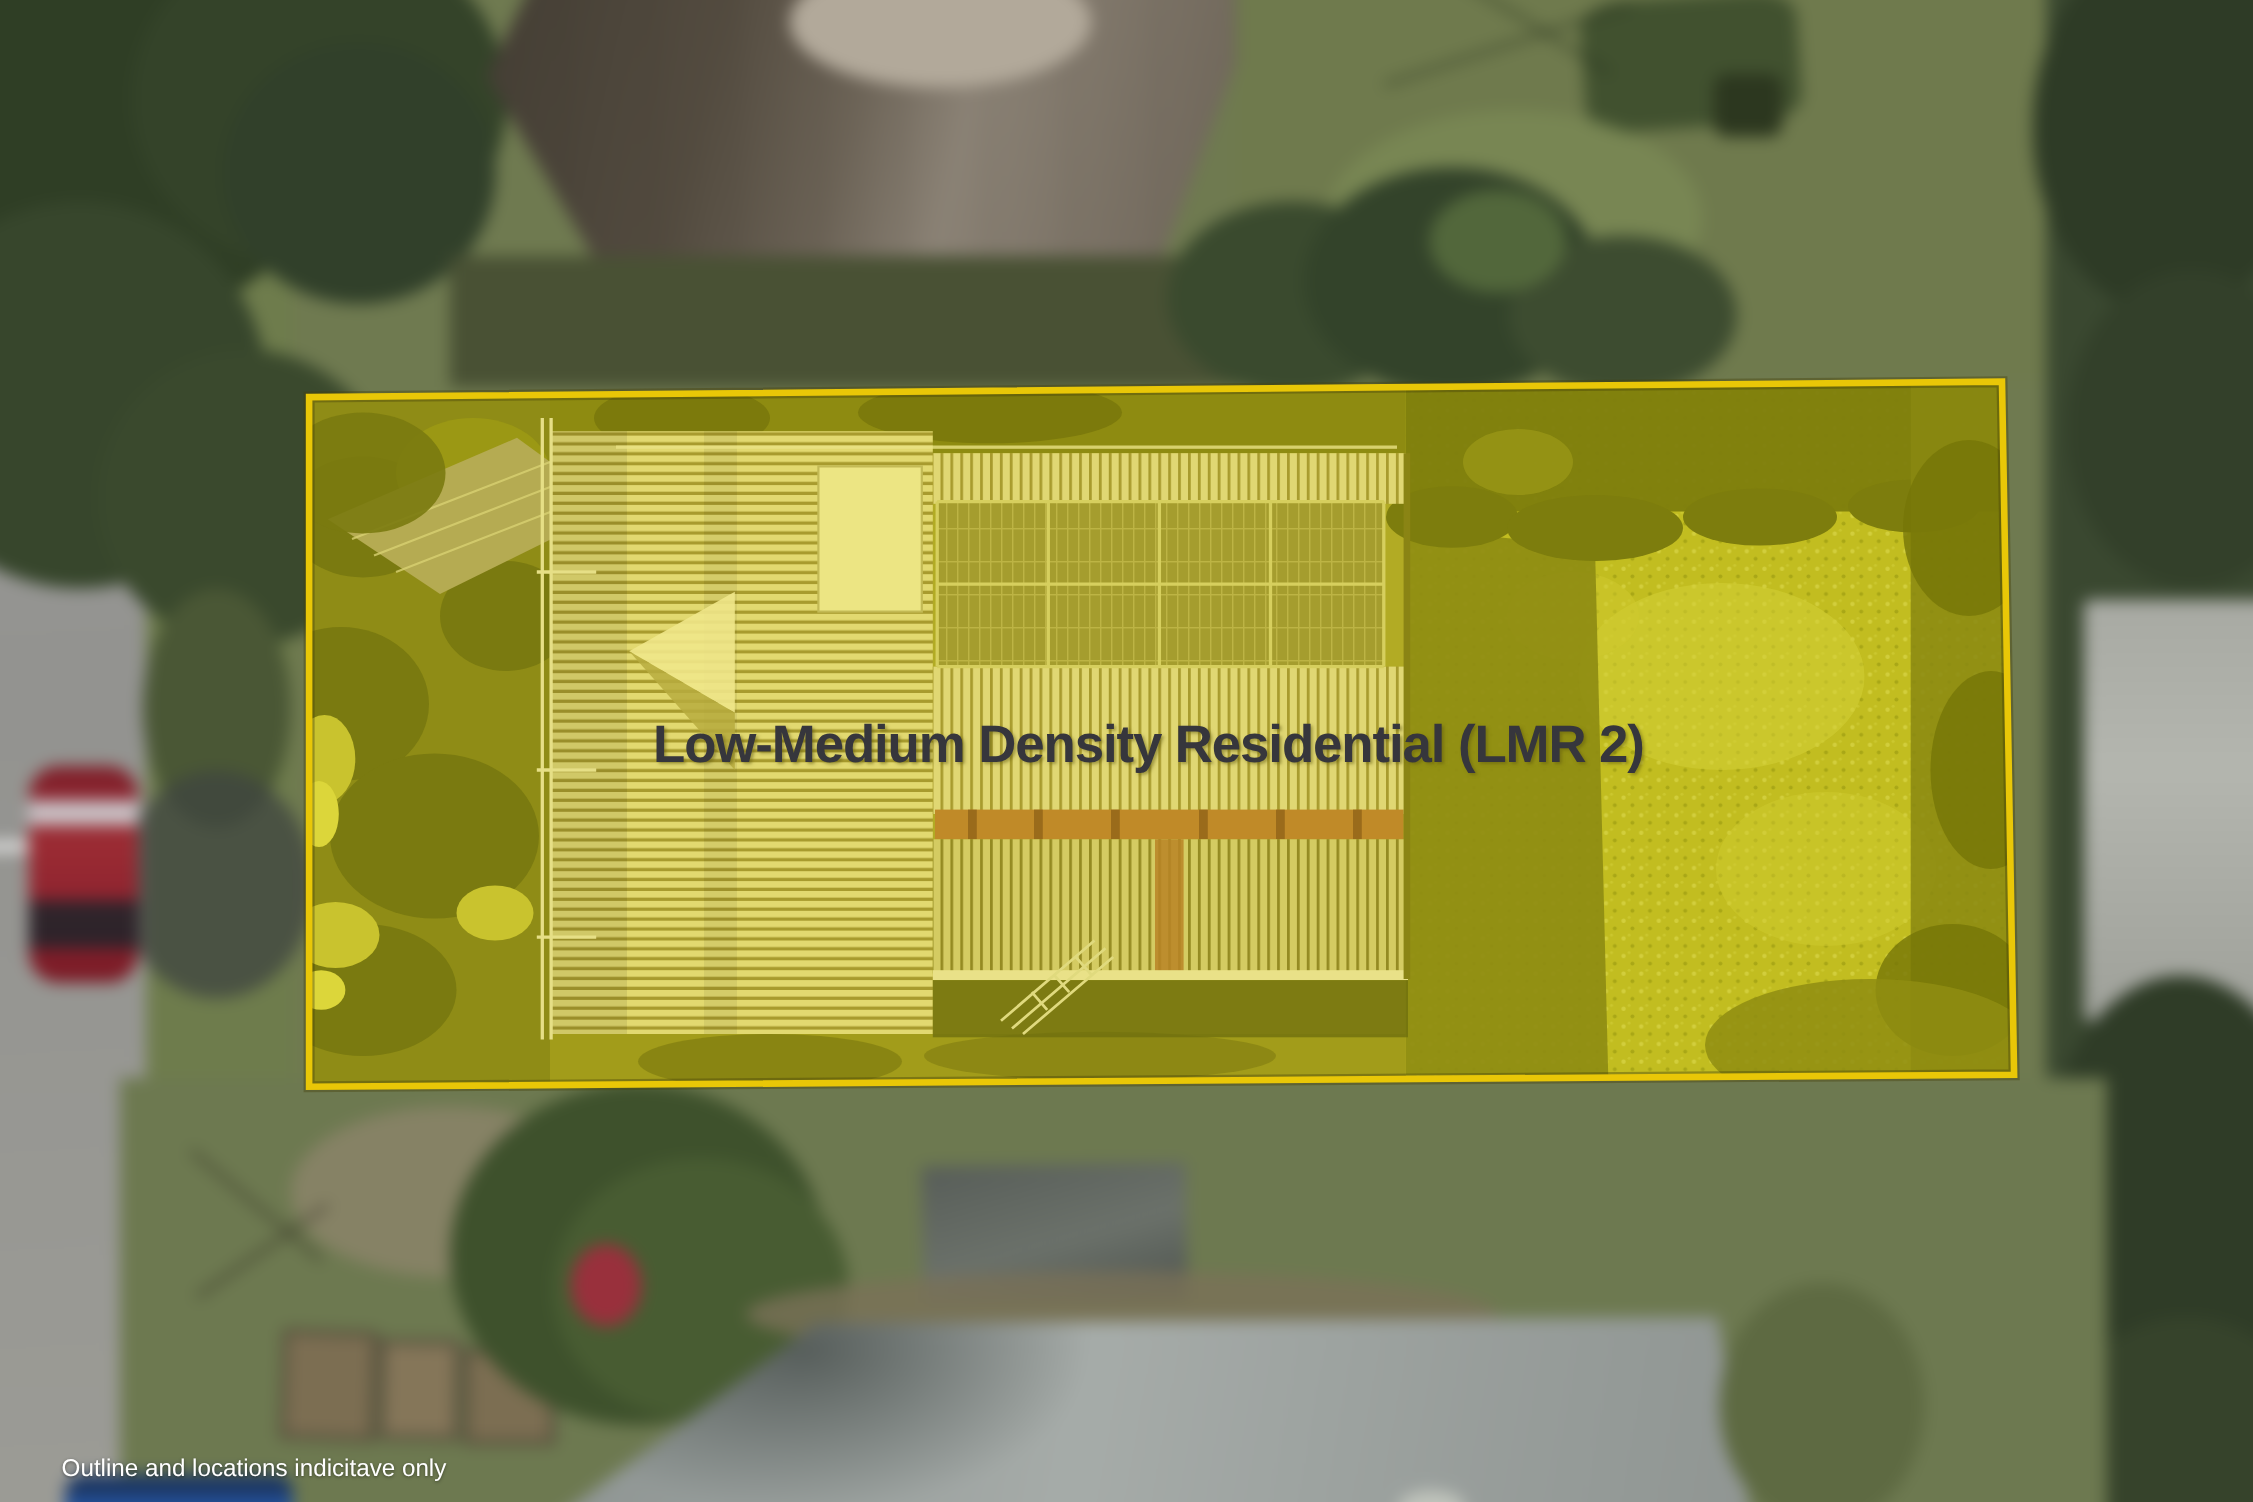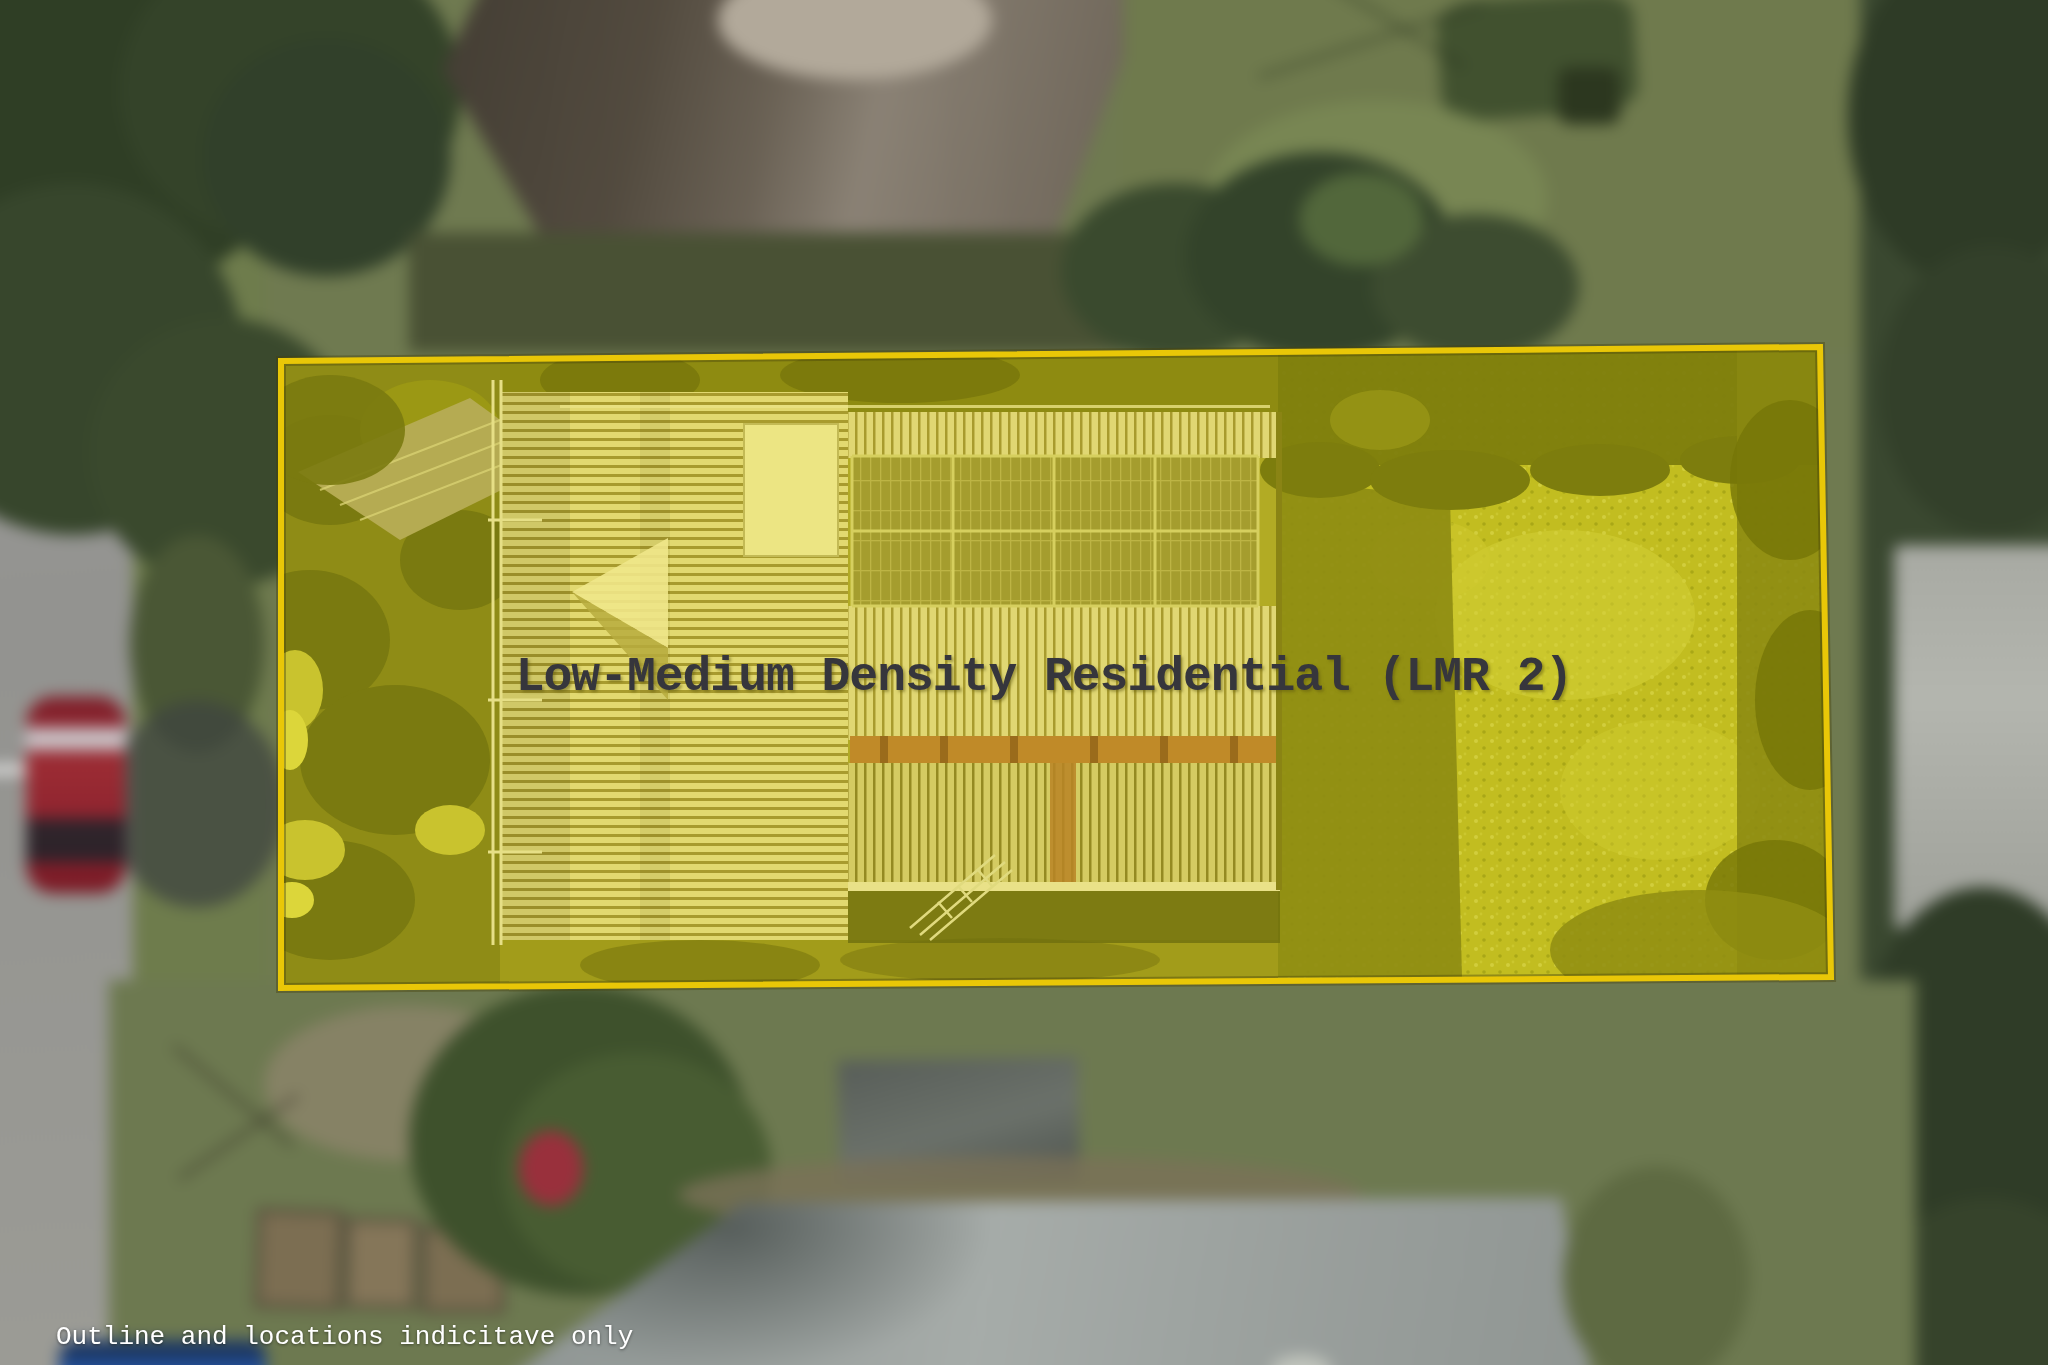--- a/index.html
+++ b/index.html
@@ -1,17 +1,17 @@
 <!DOCTYPE html>
 <html><head>
 <meta charset="utf-8">
 <style>
   html,body{margin:0;padding:0;background:#5e6a44;}
   #stage{position:relative;width:2048px;height:1365px;overflow:hidden;
-         font-family:Liberation Mono, monospace;background:#6b7650;}
+         font-family:Liberation Sans, sans-serif;background:#6b7650;}
 
   
   #photo{position:absolute;left:0;top:0;width:2048px;height:1365px;
          filter:blur(7px);transform:scale(1.035);transform-origin:50% 50%;
          background:#6f7a50;}
   #photo *{position:absolute;}
   .b{border-radius:50%;}
 
   .road{left:-22px;top:-12px;width:196px;height:1400px;
         background:linear-gradient(178deg,#a1a19d,#939390 45%,#9c9c96);
@@ -52,21 +52,21 @@
   .thinline{height:4px;background:rgba(35,45,28,.55);}
 
   
   #parcel-svg{position:absolute;left:0;top:0;width:2048px;height:1365px;}
 
   
   .zone-label{position:absolute;left:1044px;top:677px;transform:translate(-50%,-50%);
      white-space:nowrap;font-weight:bold;font-size:48px;letter-spacing:-1px;
      color:#36363c;text-shadow:2px 2px 3px rgba(95,90,15,.5);}
   .disclaimer{position:absolute;left:56px;top:1322px;white-space:nowrap;
-     font-size:26px;color:#ffffff;text-shadow:0 1px 3px rgba(0,0,0,.45);}
+     font-size:22px;color:#ffffff;text-shadow:0 1px 3px rgba(0,0,0,.45);}
 </style>
 </head>
 <body>
 
 <div id="stage">
 
   <div id="photo">
     <div class="road"></div>
     <div class="road-dash"></div>
     <div class="verge"></div>

